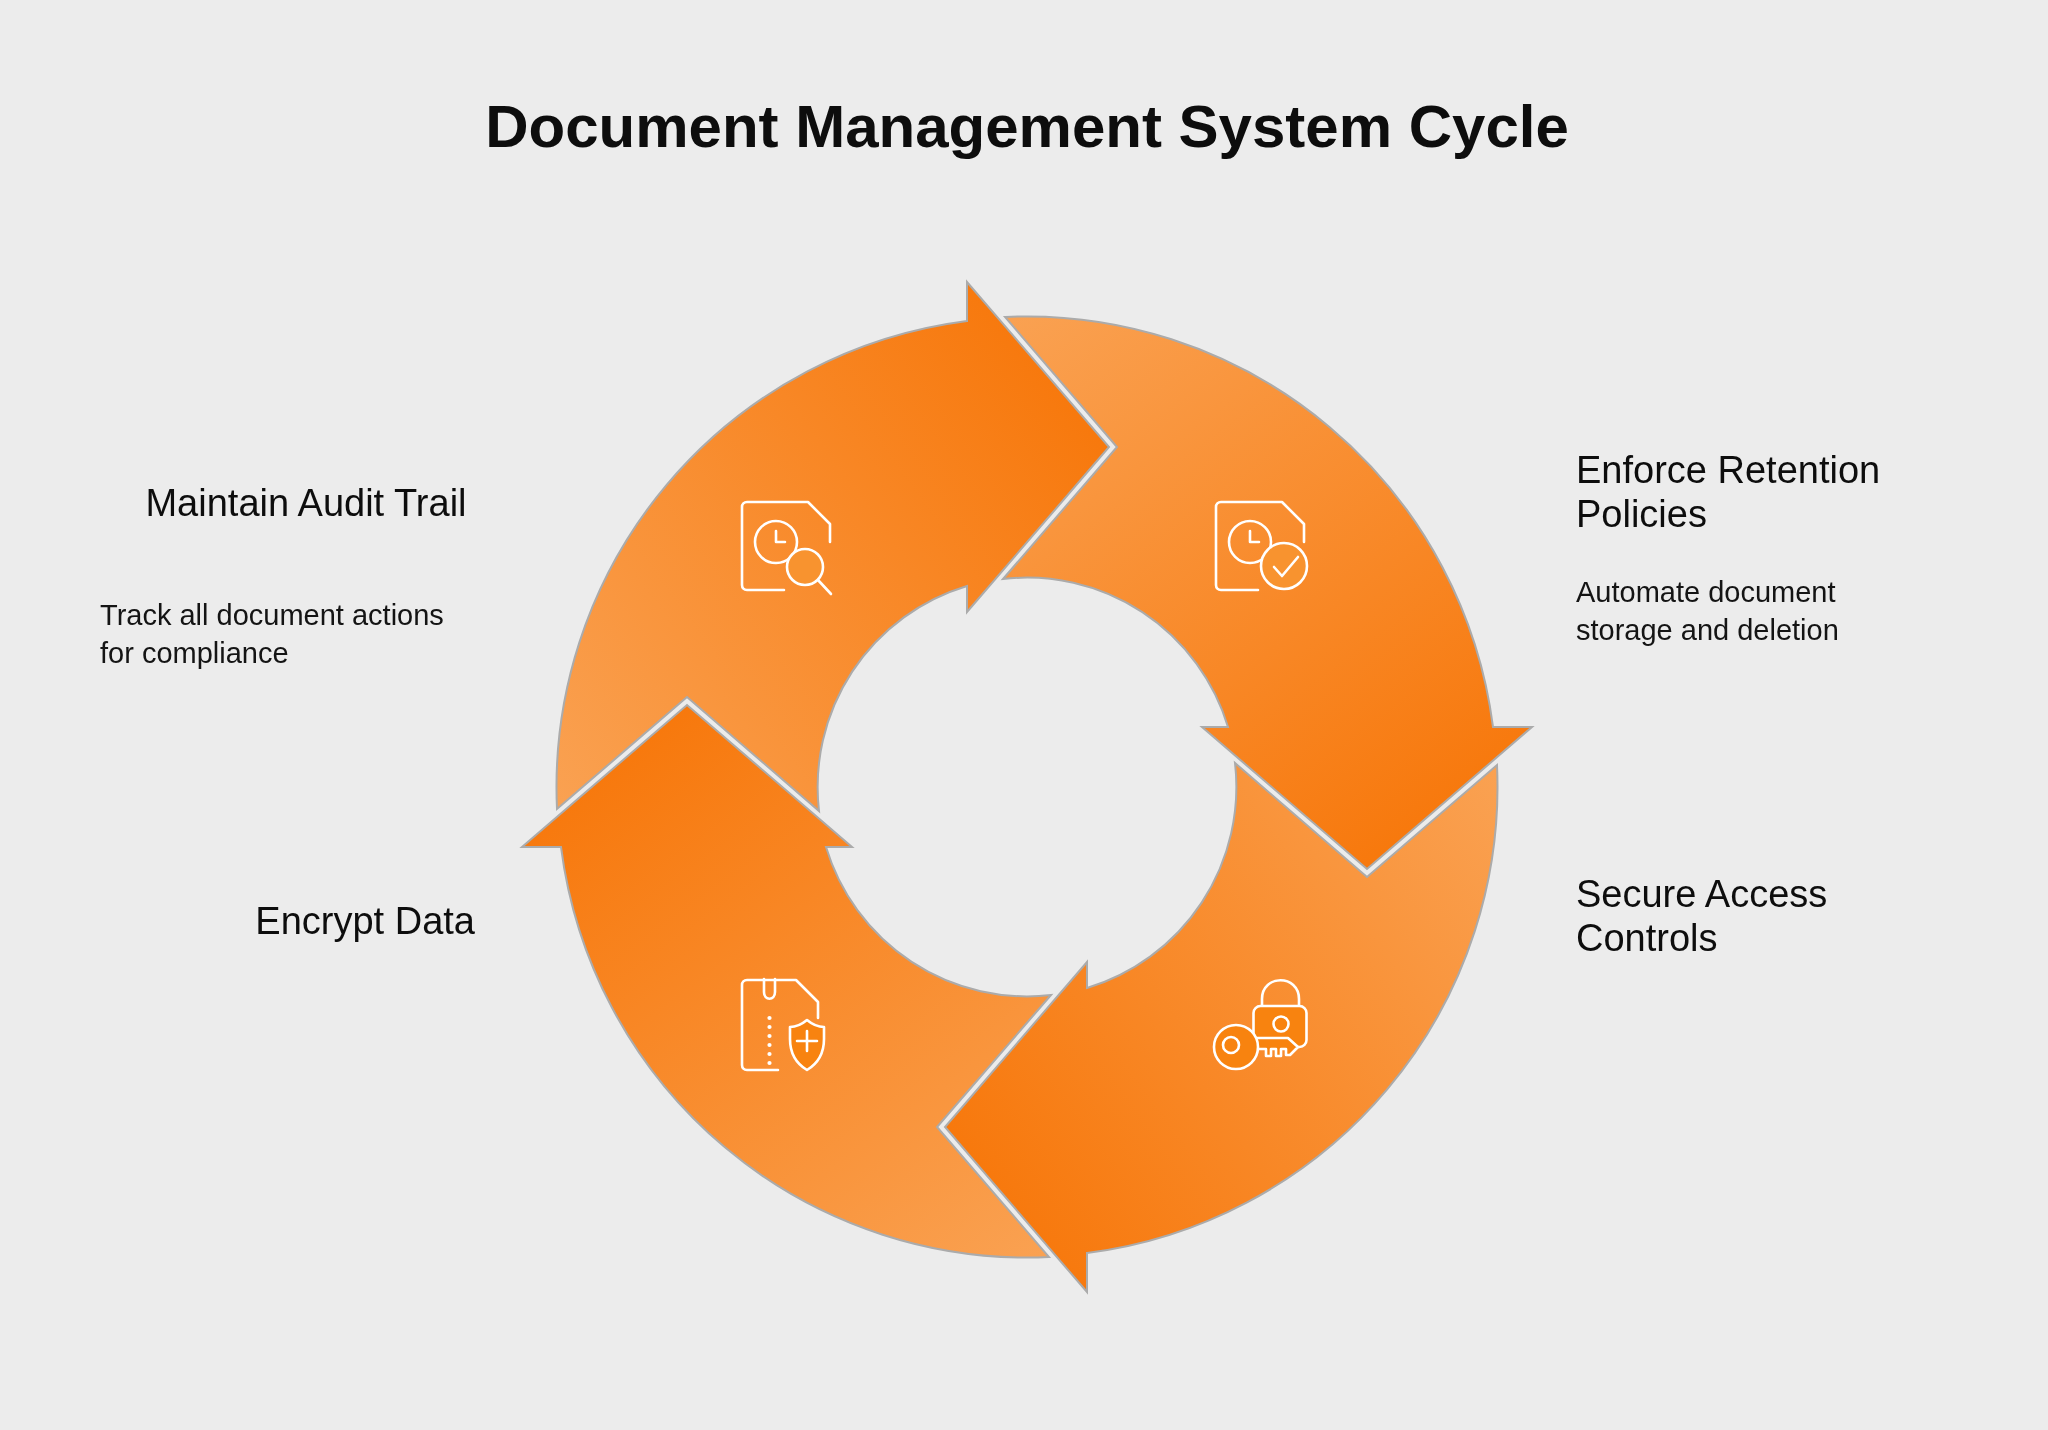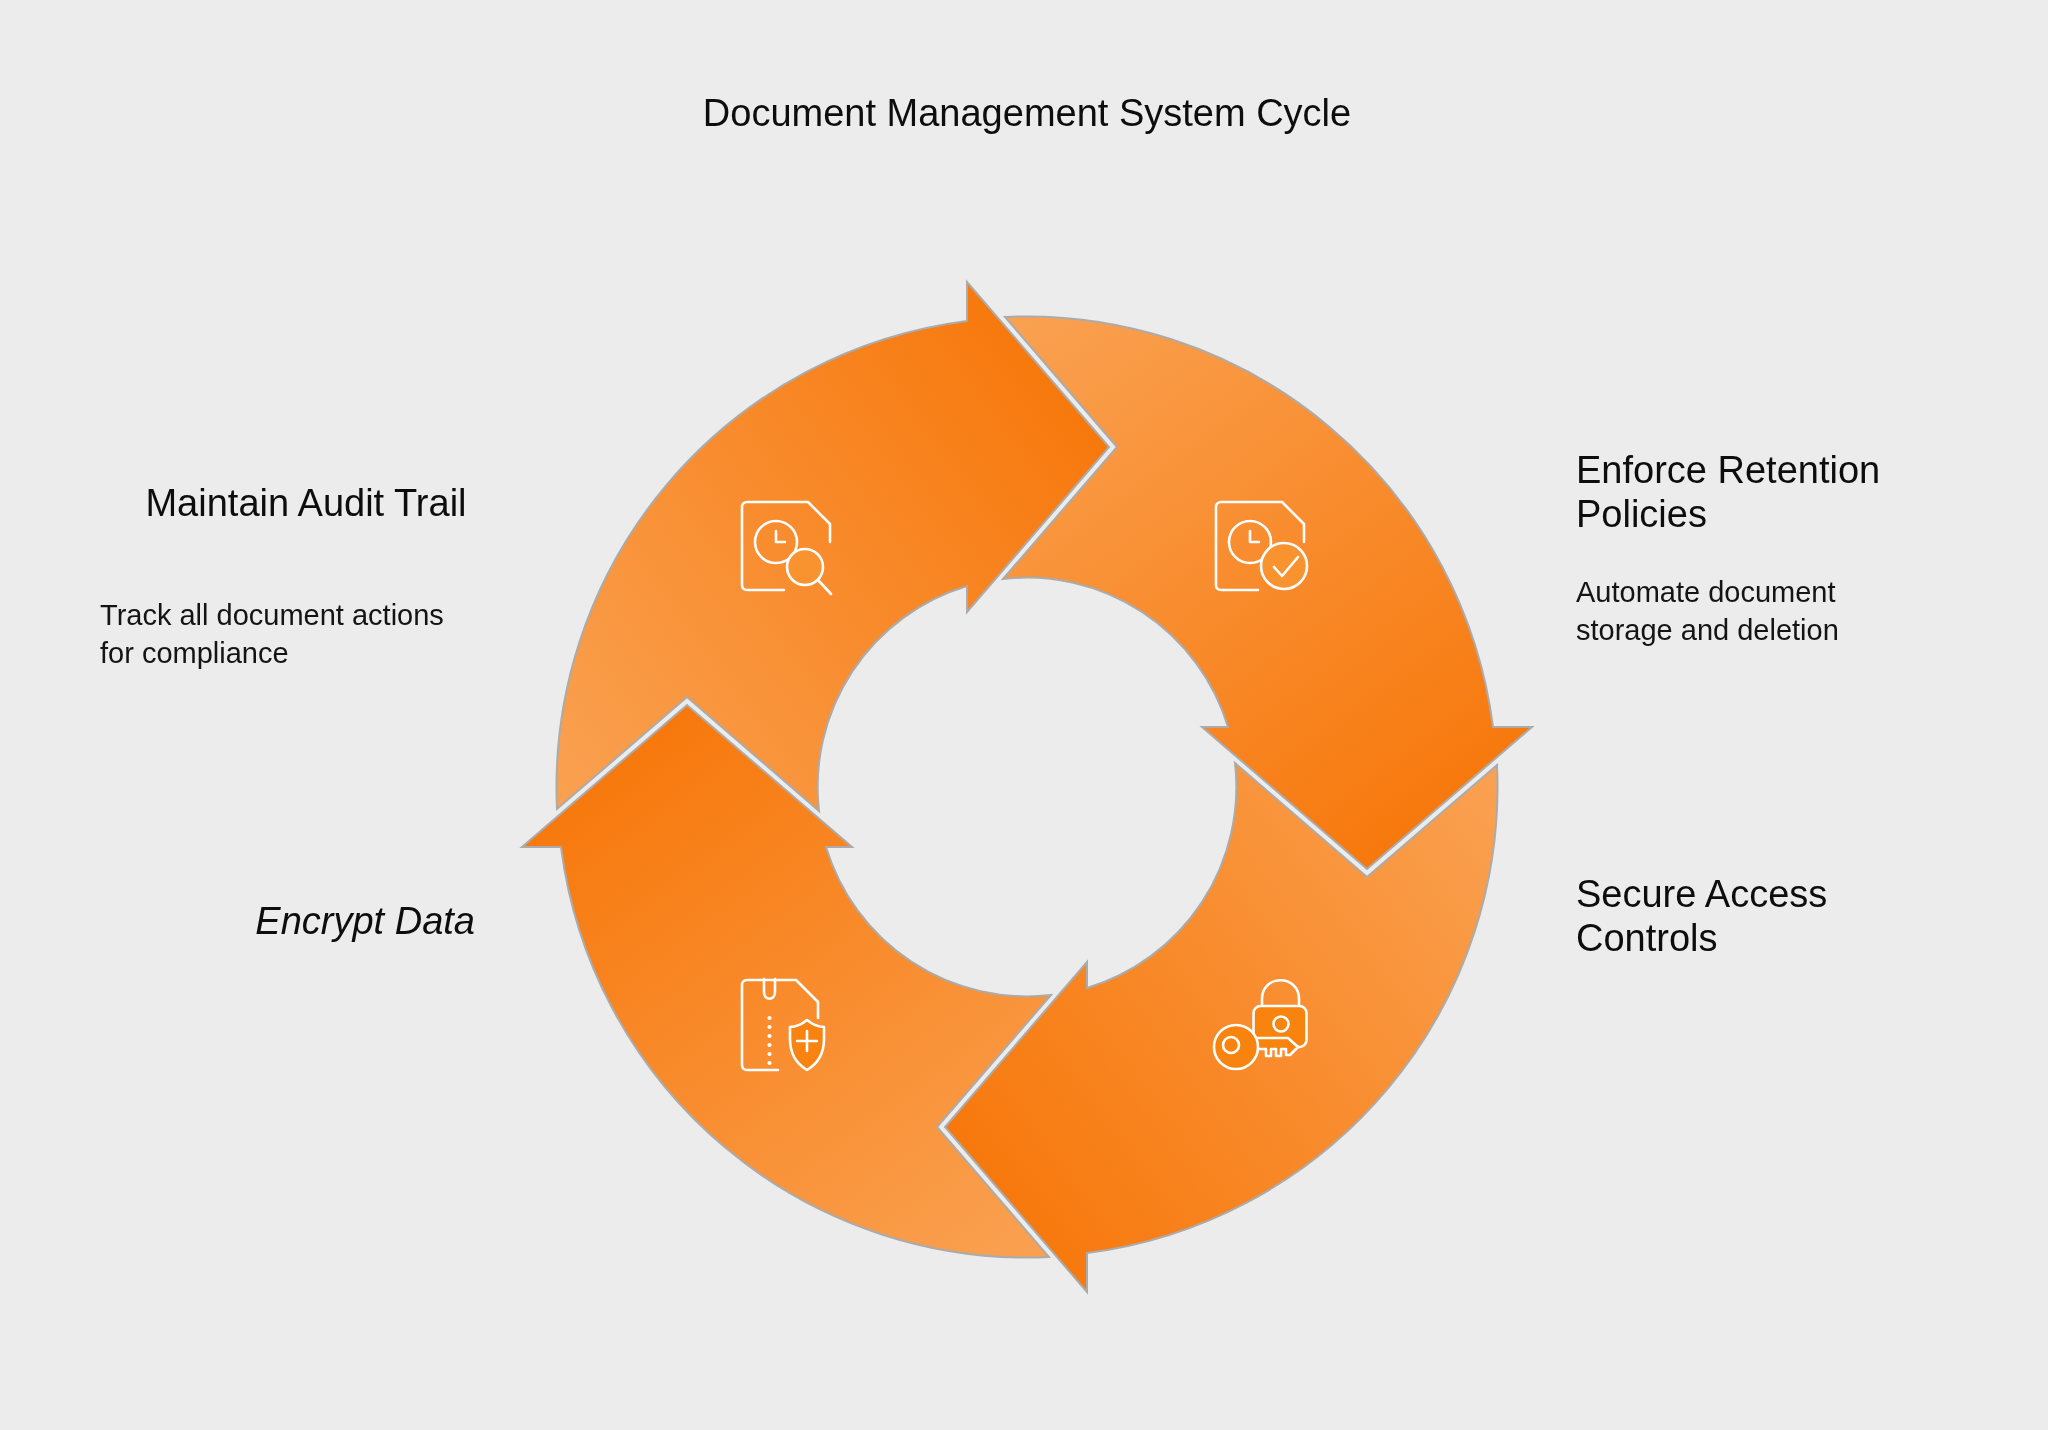--- a/index.html
+++ b/index.html
@@ -1,33 +1,33 @@
 <!DOCTYPE html>
 <html><head>
 <meta charset="utf-8">
 <style>
   html,body{margin:0;padding:0;}
   body{background:#ececec;font-family:"Liberation Sans", sans-serif;}
   #canvas{position:relative;width:2048px;height:1430px;background:#ececec;overflow:hidden;}
   .abs{position:absolute;}
   #title{left:477px;top:92px;width:1100px;text-align:center;
-         font-size:38px;font-weight:normal;color:#0d0d0d;letter-spacing:0px;}
+         font-size:60px;font-weight:bold;color:#0d0d0d;letter-spacing:0px;}
   .step-heading{font-size:38px;font-weight:400;color:#0d0d0d;line-height:1.16;white-space:pre-line;}
   .step-body{font-size:29px;font-weight:400;color:#141414;line-height:1.3;white-space:pre-line;}
   
   #tl-heading{left:116px;top:481px;width:380px;text-align:center;}
   #tl-body{left:100px;top:556px;width:420px;text-align:left;margin-top:41px;}
   
   #tr-heading{left:1576px;top:448px;width:440px;text-align:left;}
   #tr-body{left:1576px;top:574px;width:440px;text-align:left;}
   
   #br-heading{left:1576px;top:872px;width:440px;text-align:left;}
   #br-body{left:1576px;top:998px;width:440px;text-align:left;}
   
-  #bl-heading{left:90px;top:899px;width:385px;text-align:right;font-style:italic;}
+  #bl-heading{left:90px;top:899px;width:385px;text-align:right;}
   #bl-body{left:70px;top:974px;width:405px;text-align:right;}
   svg{display:block;}
   .icon{position:absolute;width:100px;height:100px;}
 </style>
 </head>
 <body>
 
 <div id="canvas">
 
   <div id="title" class="abs">Document Management System Cycle</div>

